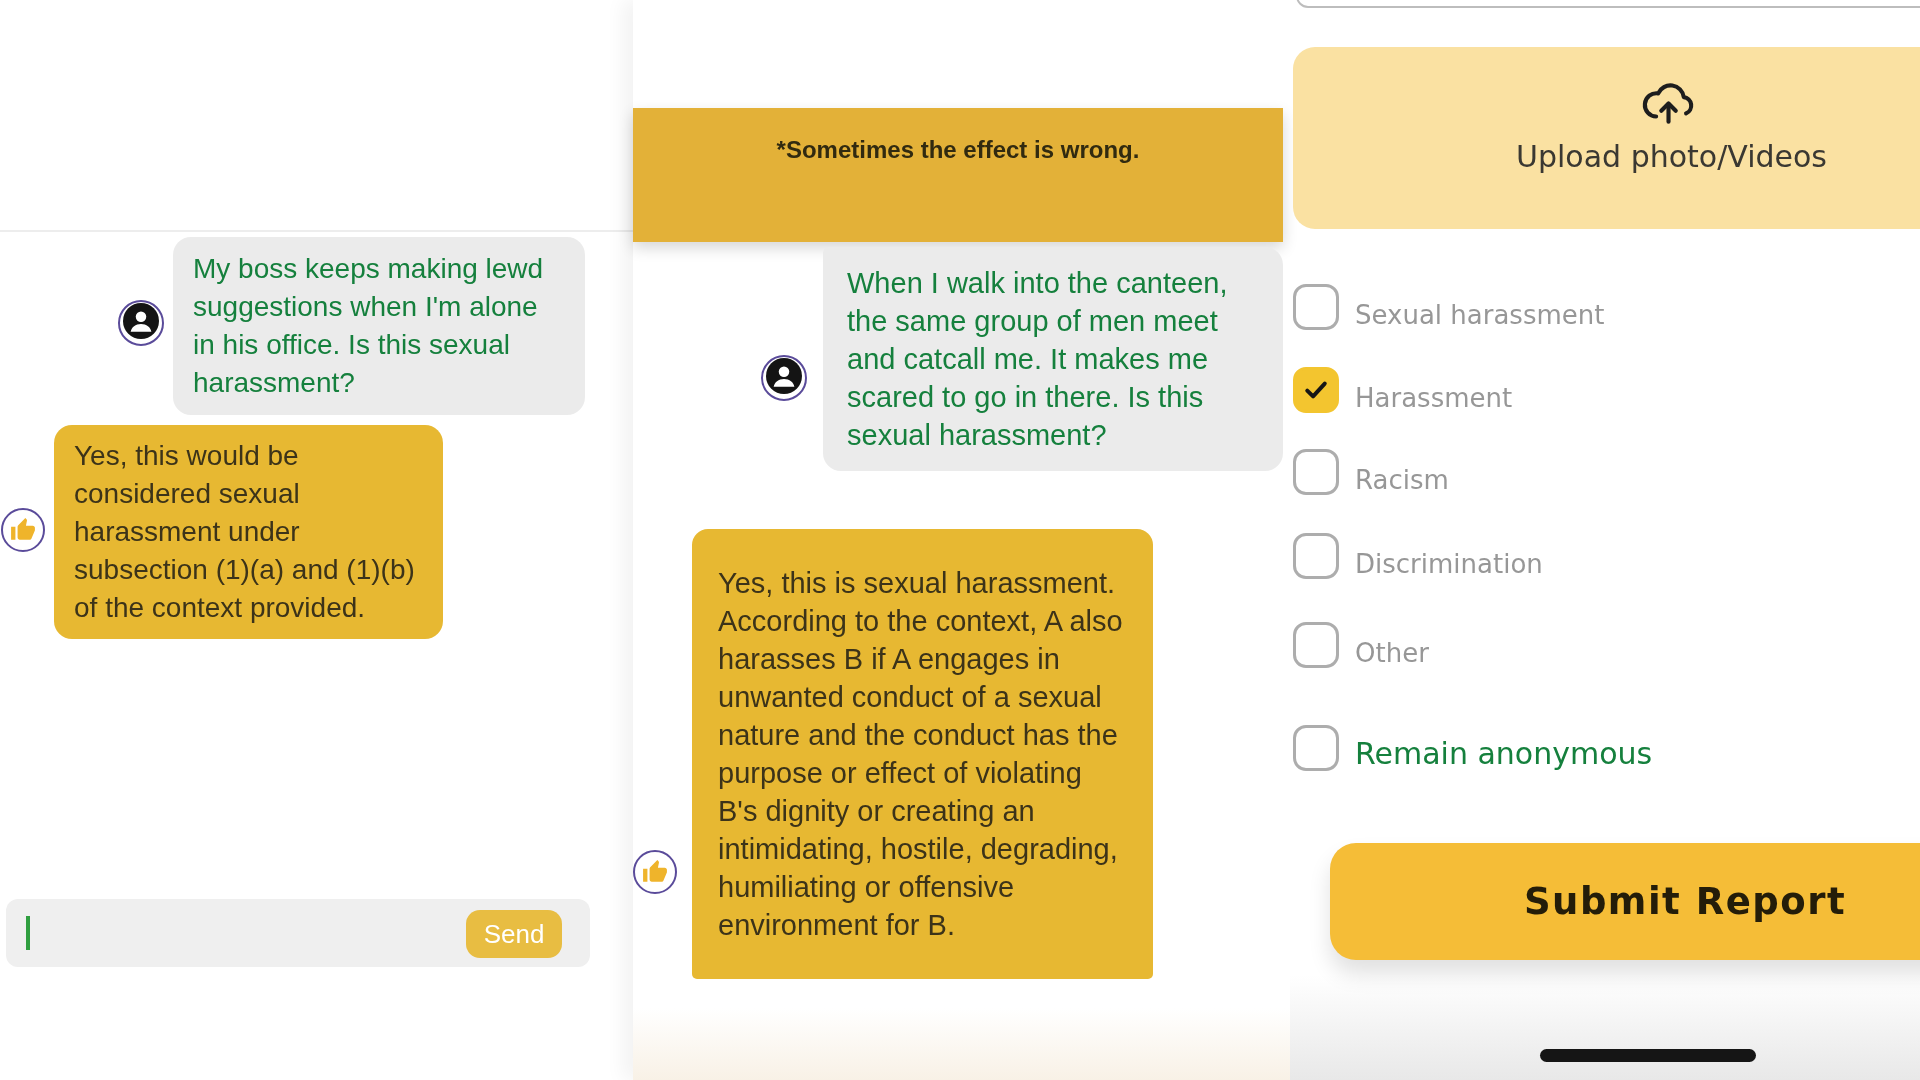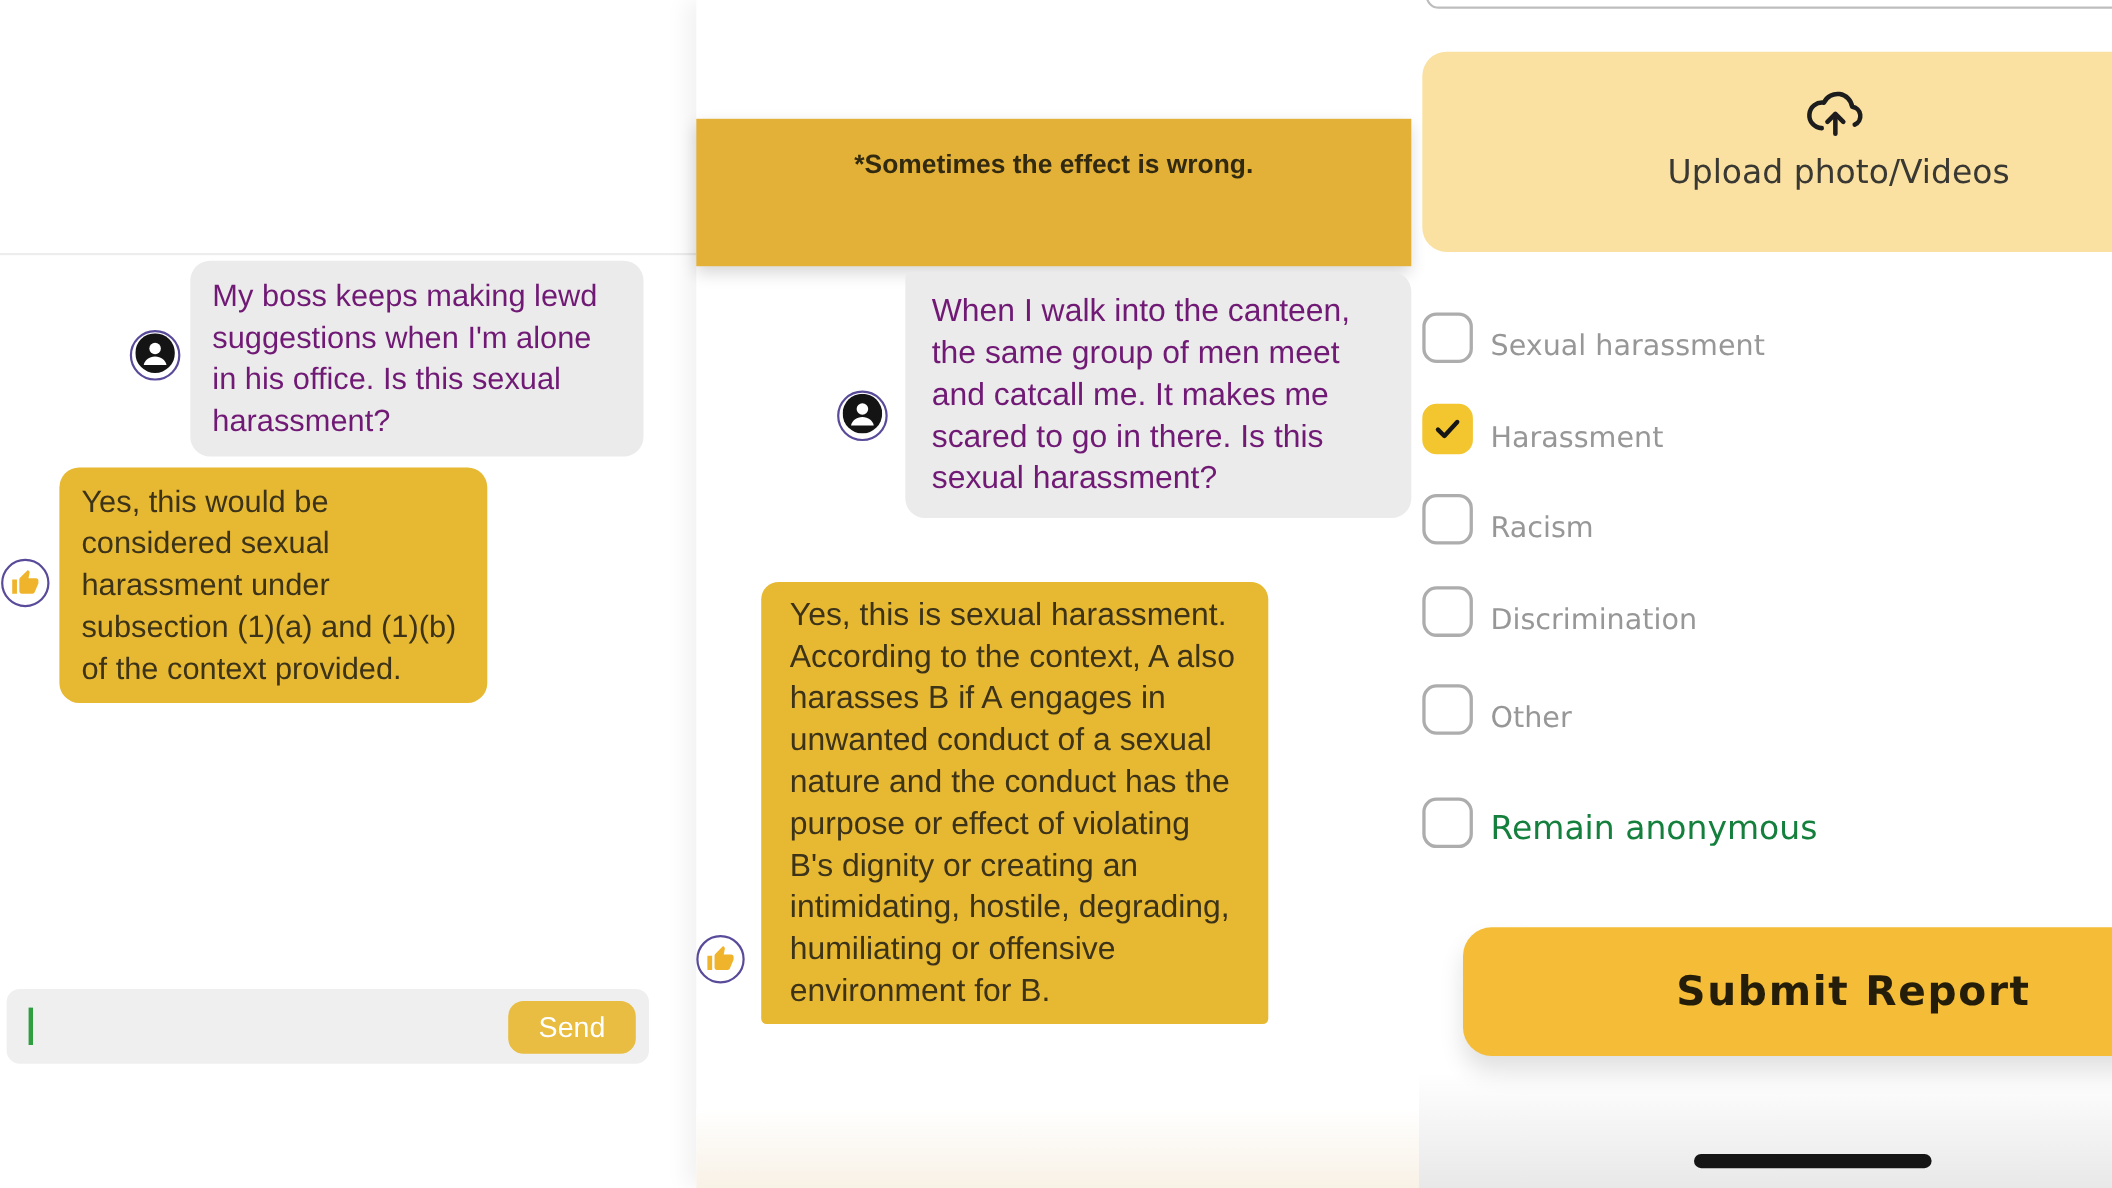--- a/index.html
+++ b/index.html
@@ -13,26 +13,26 @@
   #panel-mid{left:633px;width:657px;box-shadow:-10px 0 18px rgba(0,0,0,0.05);}
   #panel-right{left:1290px;width:630px;}
   .chat-divider{position:absolute;left:0;top:230px;width:633px;height:2px;background:#ededed;}
   .mid-bottom-tint{position:absolute;left:633px;top:1008px;width:657px;height:72px;
     background:linear-gradient(#ffffff,#f8f1e6);}
   .right-bottom-fade{position:absolute;left:1290px;top:975px;width:630px;height:105px;
     background:linear-gradient(rgba(255,255,255,0),#e8e8e8);}
 
   
   .bubble{position:absolute;border-radius:18px;box-sizing:border-box;}
-  .bubble.user{background:#ebebeb;color:#701a75;}
+  .bubble.user{background:#ebebeb;color:#15803d;}
   .bubble.bot{background:#e7b832;color:#3c3319;}
   #l-user{left:173px;top:237px;width:412px;padding:13px 20px;font-size:28px;line-height:38px;}
   #l-bot{left:54px;top:425px;width:389px;padding:12px 20px;font-size:28px;line-height:38px;}
   #m-user{left:823px;top:247px;width:460px;padding:17px 24px;font-size:29px;line-height:38px;border-top-left-radius:6px;}
-  #m-bot{left:692px;top:529px;width:461px;padding:11px 26px;font-size:29px;line-height:38px;
+  #m-bot{left:692px;top:529px;width:461px;padding:35px 26px;font-size:29px;line-height:38px;
          border-radius:16px 16px 5px 5px;}
 
   
   .avatar{position:absolute;width:46px;height:46px;border-radius:50%;border:2px solid #5a4b9a;
     background:#fff;box-sizing:border-box;display:flex;align-items:center;justify-content:center;}
   .thumb-badge{position:absolute;width:44px;height:44px;border-radius:50%;border:2px solid #5a4b9a;
     background:transparent;box-sizing:border-box;display:flex;align-items:center;justify-content:center;}
   #l-avatar{left:118px;top:300px;}
   #m-avatar{left:761px;top:355px;}
   #l-thumb{left:1px;top:508px;}
@@ -42,21 +42,21 @@
   #banner{position:absolute;left:633px;top:108px;width:650px;height:134px;background:#e3b138;
     box-shadow:0 6px 14px rgba(0,0,0,0.16);box-sizing:border-box;padding-top:28px;text-align:center;
     font-size:24px;font-weight:bold;color:#312a10;}
 
   
   #input-bar{position:absolute;left:6px;top:899px;width:584px;height:68px;background:#efefef;border-radius:12px;}
   #caret{position:absolute;left:20px;top:17px;width:4px;height:34px;background:#2f9e3f;}
   #question-input{position:absolute;left:30px;top:0;width:380px;height:68px;border:none;background:transparent;
     outline:none;font-family:"Liberation Sans",sans-serif;font-size:26px;color:#555;}
   #question-input::placeholder{color:#a7a7a7;opacity:1;}
-  #send-btn{position:absolute;right:12px;top:11px;width:116px;height:48px;background:#e8bd42;border:none;
+  #send-btn{position:absolute;right:28px;top:11px;width:96px;height:48px;background:#e8bd42;border:none;
     border-radius:14px;color:#ffffff;font-family:"Liberation Sans",sans-serif;font-size:26px;cursor:pointer;}
 
   
   #top-field{position:absolute;left:1296px;top:-40px;width:700px;height:48px;background:#fff;
     border:2px solid #bdbdbd;border-radius:12px;box-sizing:border-box;}
   #upload-box{position:absolute;left:1293px;top:47px;width:757px;height:182px;background:#fae1a2;
     border-radius:22px;cursor:pointer;}
   #upload-icon{position:absolute;left:344px;top:24px;width:62px;height:62px;}
   #upload-label{position:absolute;left:0;top:92px;width:100%;text-align:center;
     font-family:"DejaVu Sans",sans-serif;font-size:30px;color:#3a3832;}

